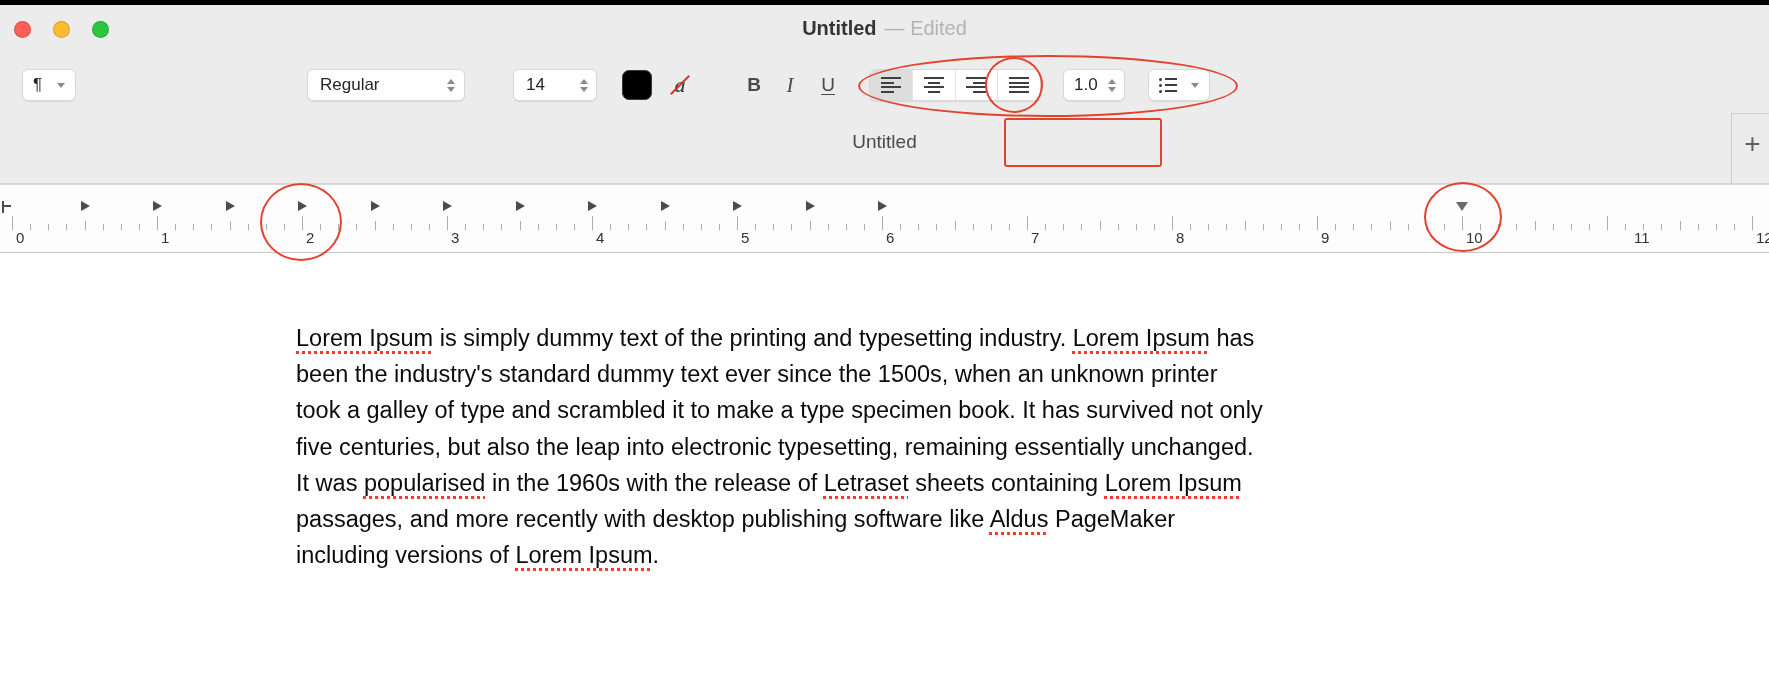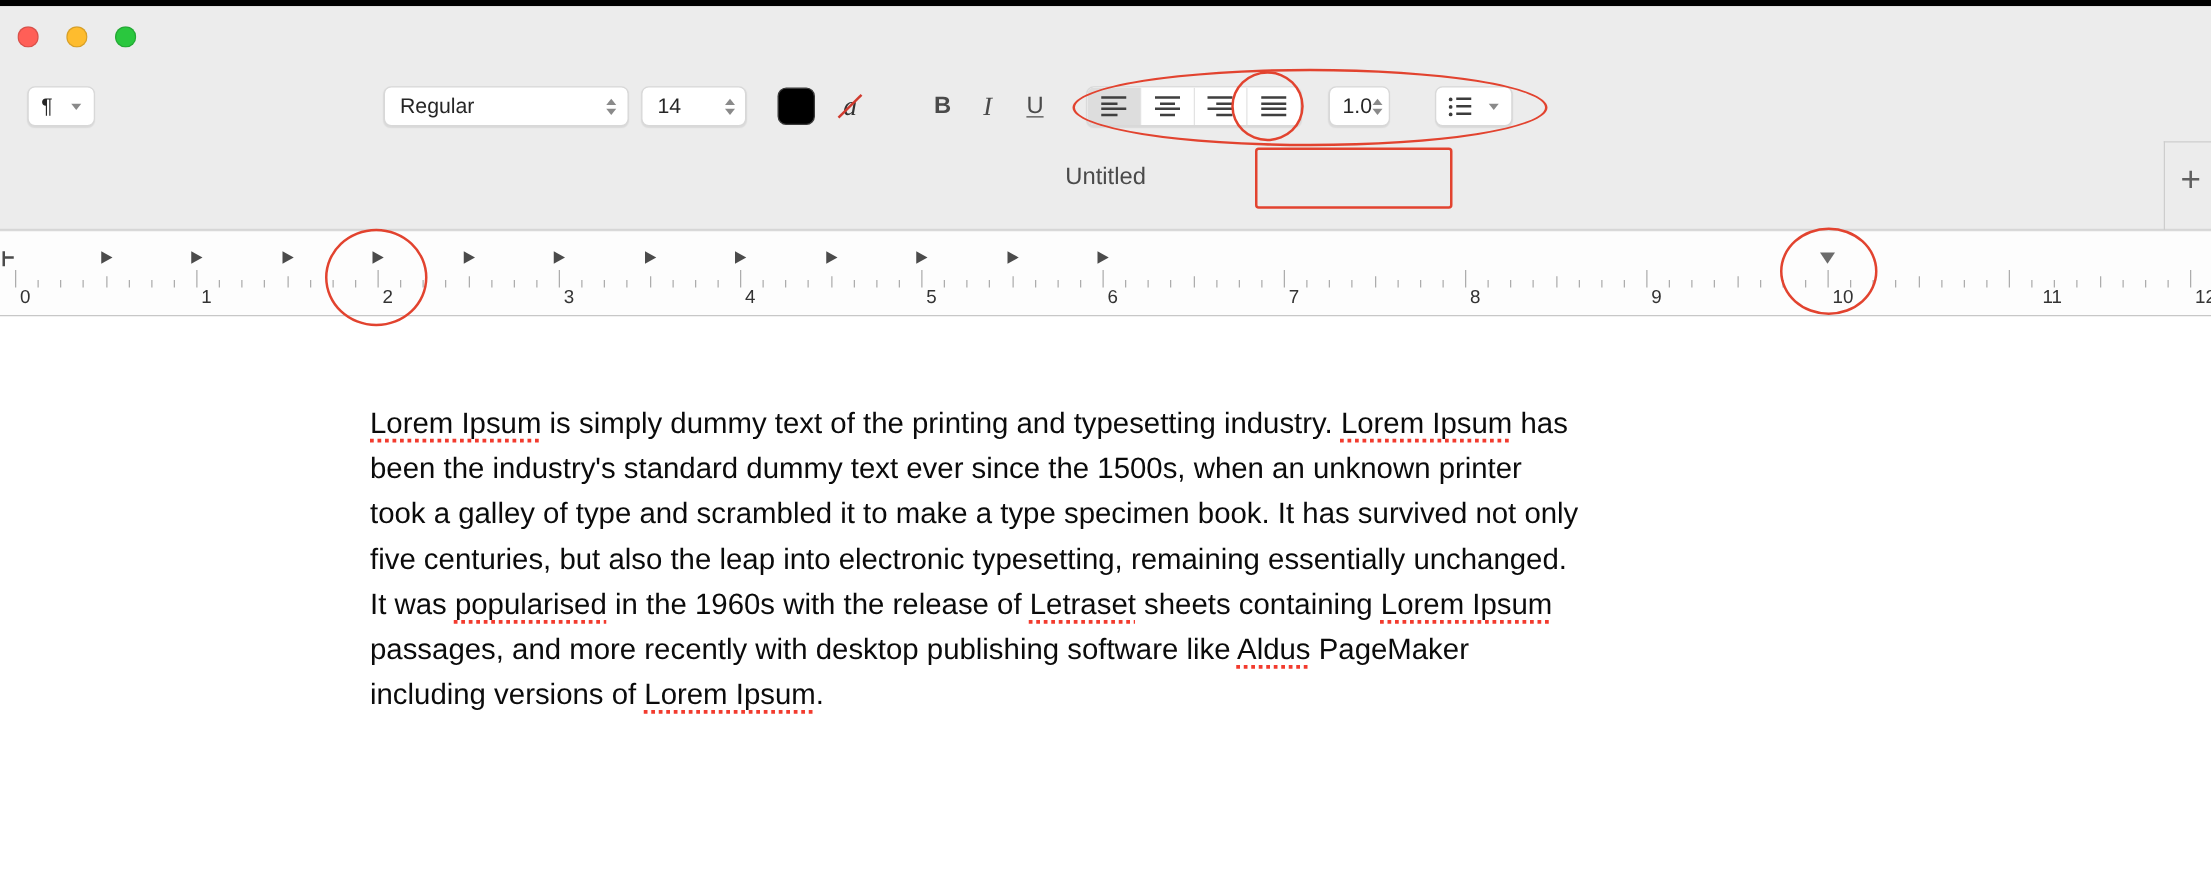--- a/index.html
+++ b/index.html
@@ -21,23 +21,23 @@
   .title .t-main { font-weight:700; color:#353535; }
   .title .t-edited { font-weight:500; color:#b3b3b3; margin-left:8px; }
 
   
   .tbtn { position:absolute; top:69px; height:32px; background:#fff; border:1px solid #d8d8d8; border-radius:6px;
           box-shadow:0 1px 1px rgba(0,0,0,.08); display:flex; align-items:center; font-size:17px; color:#262626; cursor:default; }
   .plain { position:absolute; top:69px; height:32px; display:flex; align-items:center; justify-content:center; background:none; border:none; font-size:19px; color:#4a4a4a; }
 
   .pstyle { left:22px; width:54px; justify-content:space-between; padding:0 10px; }
   .ffamily { left:102px; width:186px; padding:0 9px 0 12px; }
-  .fstyle { left:307px; width:196px; padding:0 9px 0 12px; }
+  .fstyle { left:307px; width:158px; padding:0 9px 0 12px; }
   .fsize { left:513px; width:84px; padding:0 8px 0 12px; }
-  .spacing { left:1063px; width:49px; padding:0 8px 0 10px; }
+  .spacing { left:1063px; width:62px; padding:0 8px 0 10px; }
   .listbtn { left:1148px; width:62px; justify-content:space-between; padding:0 10px; }
 
   .updown { display:flex; flex-direction:column; gap:3px; margin-left:auto; }
   .tri-up { width:0; height:0; border-left:4px solid transparent; border-right:4px solid transparent; border-bottom:5px solid #8a8a8a; }
   .tri-down { width:0; height:0; border-left:4px solid transparent; border-right:4px solid transparent; border-top:5px solid #8a8a8a; }
 
   .colorwell { left:622px; top:70px; width:30px; height:30px; position:absolute; background:var(--c-font); border-radius:7px; border:1px solid #3a3a3a; }
 
   .aslash { left:664px; width:32px; font-family:"Liberation Serif", serif; font-style:italic; font-size:22px; color:#333; position:absolute; }
   .aslash .slash { position:absolute; left:15px; top:3px; width:2px; height:26px; background:#d03a2e; transform:rotate(45deg); }
@@ -104,20 +104,23 @@
 <body>
 
 <div class="window">
   <div class="top-strip"></div>
   <div class="chrome"></div>
 
   <div class="traffic">
     <span class="tl close"></span>
     <span class="tl min"></span>
     <span class="tl zoom"></span>
+  </div>
+  <div class="title">
+    <span class="t-main">Untitled</span><span class="t-edited">— Edited</span>
   </div>
 
   <div class="tbtn pstyle">
     <span>¶</span>
     <span class="tri-down"></span>
   </div>
   <div class="tbtn fstyle">
     <span>Regular</span>
     <span class="updown">
         <i class="tri-up"></i>

